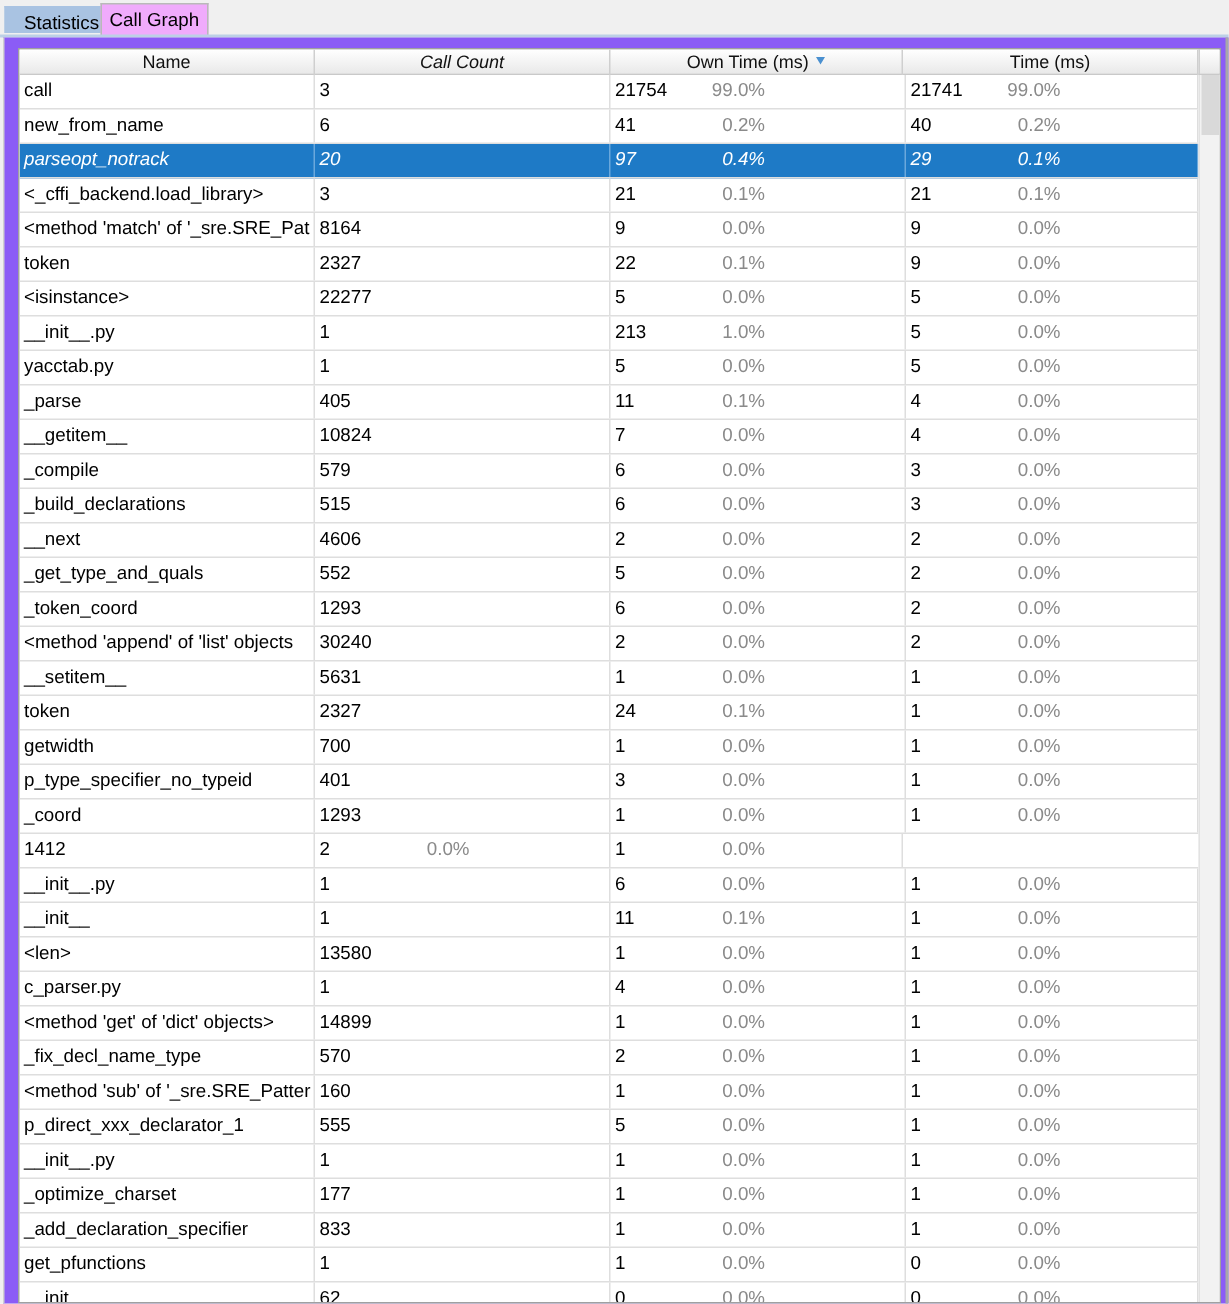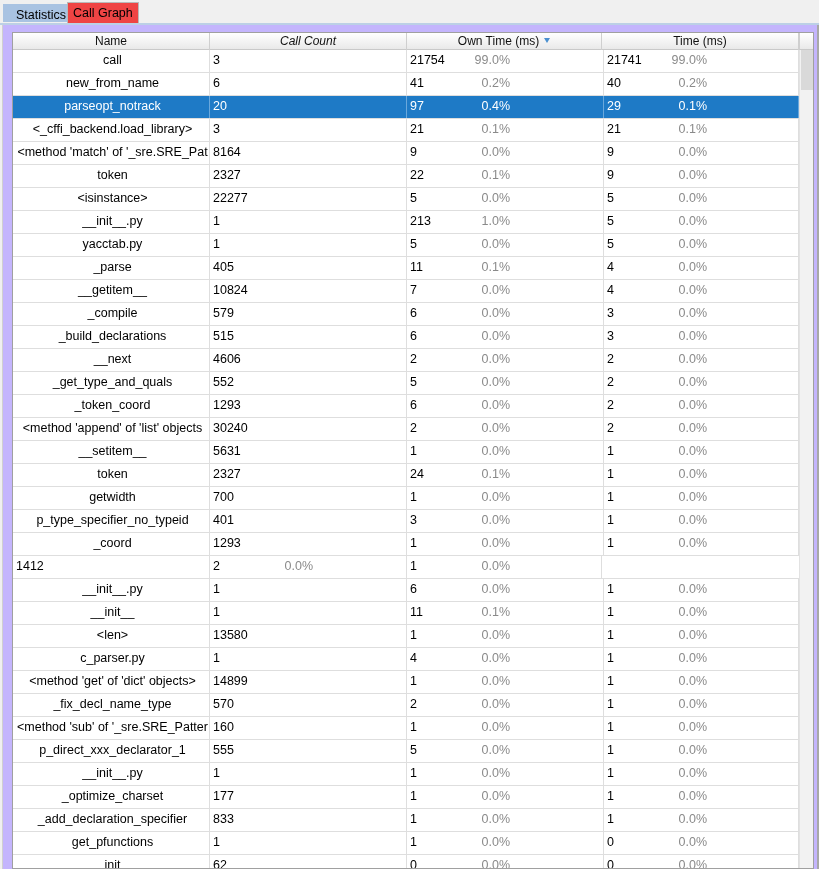--- a/index.html
+++ b/index.html
@@ -10,33 +10,33 @@
       font-size: 12px; color: #000;
     }
     .tabbar {
       position: absolute; left: 0; top: 0; width: 819px; height: 25px;
       background: #f0f0f0;
     }
     .tab {
       position: absolute; top: 2px; height: 22px;
       padding: 0 5px; line-height: 21px; font-size: 12.5px;
       border: 1px solid #b9b9b9; border-bottom: none;
-      background: #ef4444; color: #000;
+      background: #f0abfc; color: #000;
       cursor: default;
     }
     .tab.active {
       background: #a9c3e2; border-color: #a9c3e2; top: 4px; height: 18px; padding-left: 12px;
     }
     .tab-line {
       position: absolute; left: 0; top: 23px; width: 819px; height: 2px;
       background: #bcd0e6;
     }
     .panel {
       position: absolute; left: 2px; top: 25px; width: 817px; height: 844px;
-      background: #c4b5fd;
+      background: #8b5cf6;
       border-left: 1px solid #d0d0d0;
     }
     .table-frame {
       position: absolute; left: 9px; top: 7px; width: 802px; height: 837px;
       border: 1px solid #a0a0a0; background: #ffffff;
       overflow: hidden;
     }
     .header {
       position: absolute; left: 0; top: 0; width: 786px; height: 17px;
       background: linear-gradient(#ffffff, #e9e9e9);
@@ -62,29 +62,29 @@
       border-left: 1px solid #cfcfcf;
     }
     .rows {
       position: absolute; left: 0; top: 17px; width: 786px; height: 820px;
       overflow: hidden;
     }
     .row {
       display: flex; height: 23px;
       border-bottom: 1px solid #dedede;
     }
-    .row.selected { background: #1e7ac6; color: #ffffff; }
+    .row.selected { background: #1e7ac6; color: #ffffff; font-style: italic; }
     .cell {
       height: 22px; line-height: 21px; padding-left: 3px;
       border-right: 1px solid #dedede;
       white-space: nowrap; overflow: hidden;
       font-size: 12.5px;
     }
     .row.selected .cell { border-right-color: #6aa8dc; }
-    .c-name { width: 197px; text-align: center; }
+    .c-name { width: 197px; }
     .c-count { width: 197px; }
     .c-time { width: 197px; }
     .c-own { width: 195px; }
     .num { display: inline-block; width: 62px; }
     .pct { display: inline-block; width: 38px; text-align: right; color: #8a8a8a; }
     .row.selected .pct { color: #ffffff; }
     .scrollbar {
       position: absolute; left: 786px; top: 17px; width: 15px; height: 820px;
       background: #f2f2f2; border-left: 1px solid #e2e2e2;
     }

